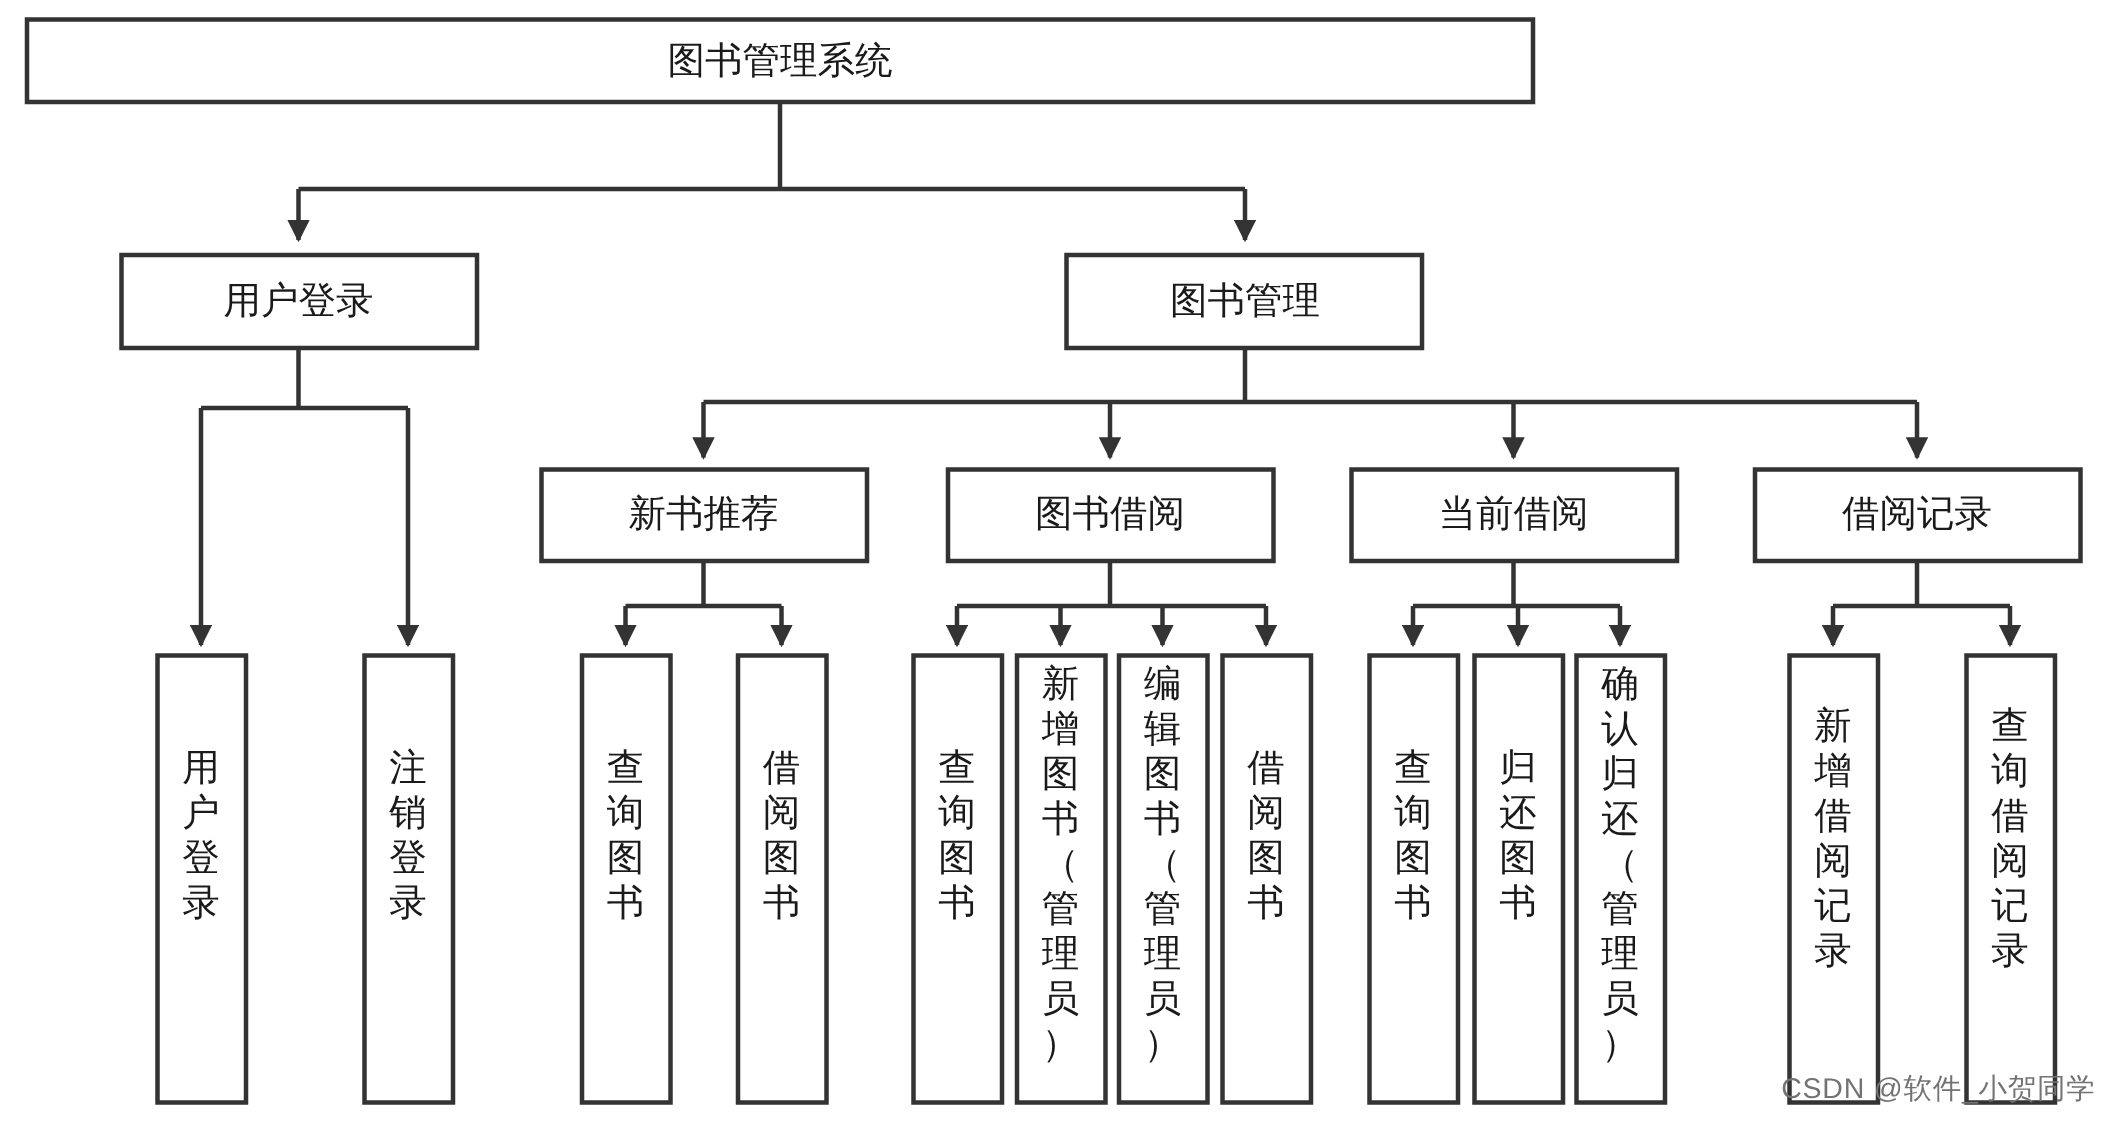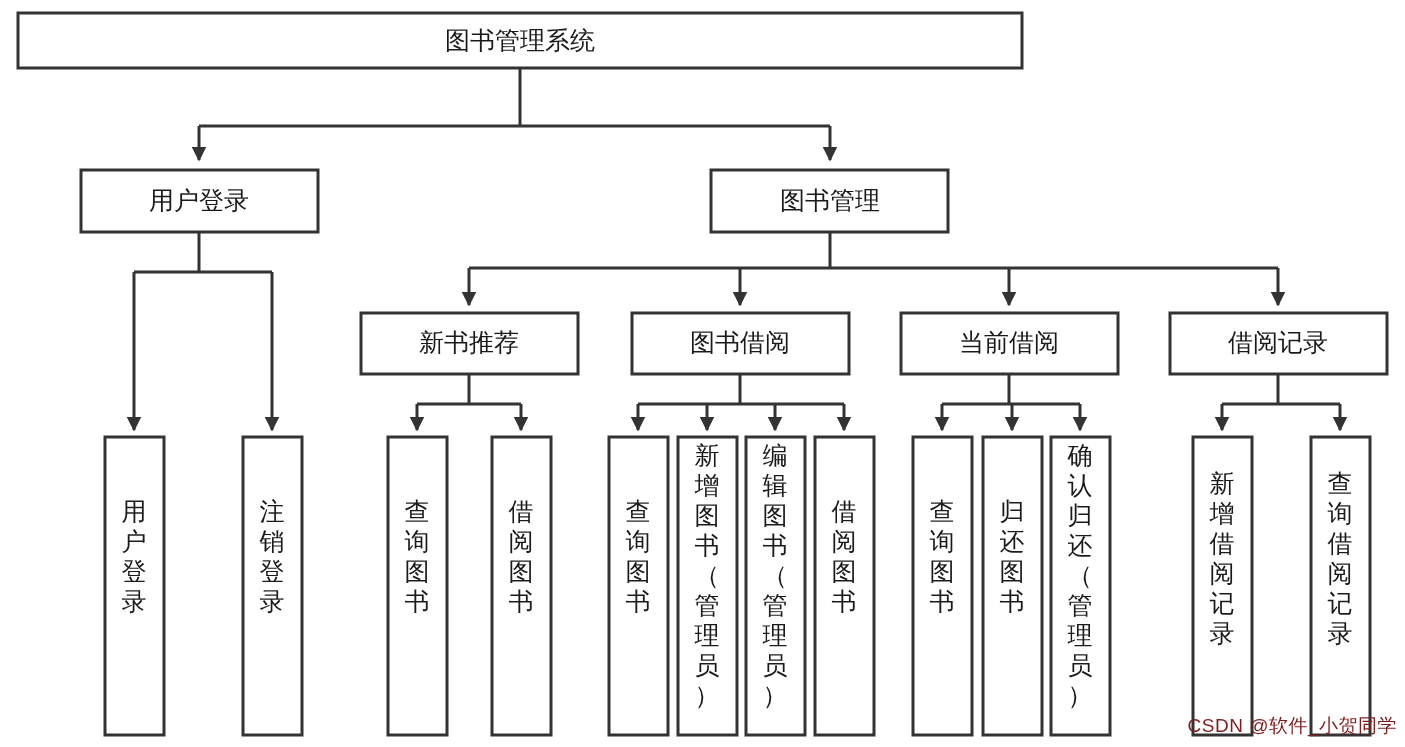--- a/index.html
+++ b/index.html
@@ -17,21 +17,21 @@
     font-size:25px;fill:#1a1a1a;text-anchor:middle;
     dominant-baseline:middle;
   }
   .vert-label{
     font-family:"Liberation Sans","DejaVu Sans",sans-serif;
     font-size:25px;fill:#1a1a1a;text-anchor:middle;
   }
   .watermark{
     position:absolute;right:8px;bottom:6px;
     font-family:"Liberation Sans","DejaVu Sans",sans-serif;
-    font-size:19px;color:#7f1d1d;letter-spacing:.5px;
+    font-size:19px;color:#737373;letter-spacing:.5px;
     white-space:nowrap;pointer-events:none;
   }
 </style>
 </head>
 <body>
 
 <div id="diagram-root">
 
   <svg id="flow" viewBox="0 0 1405 747" xmlns="http://www.w3.org/2000/svg">
     <defs>

